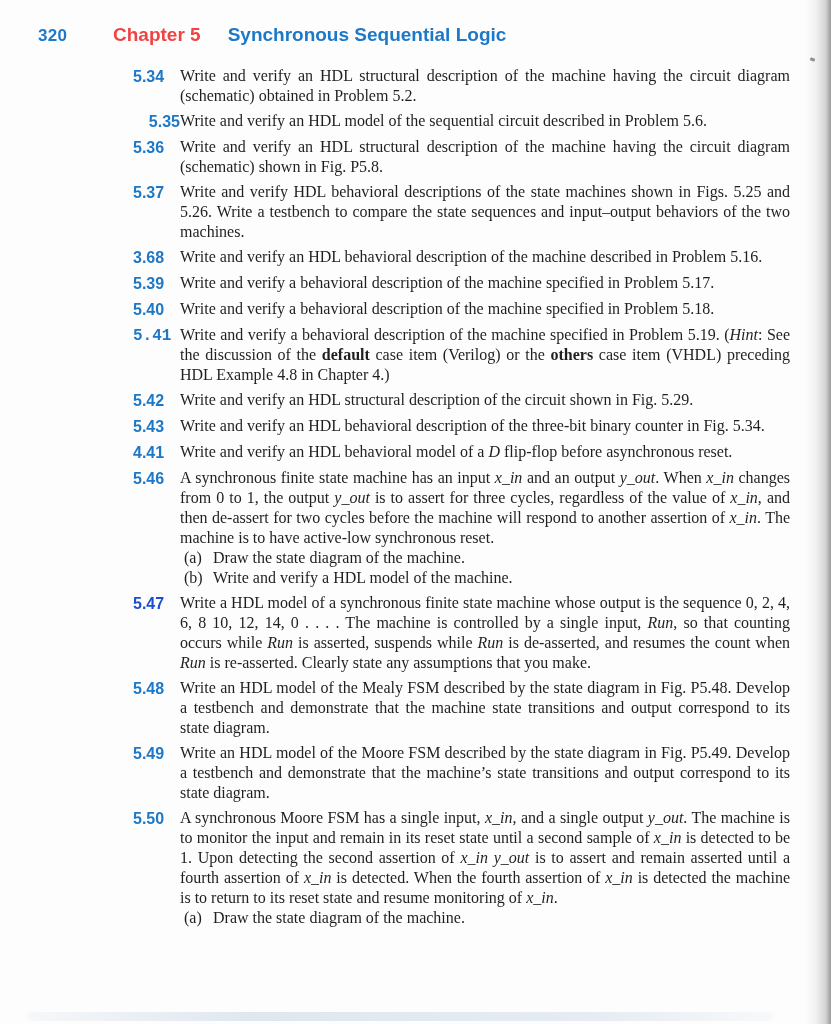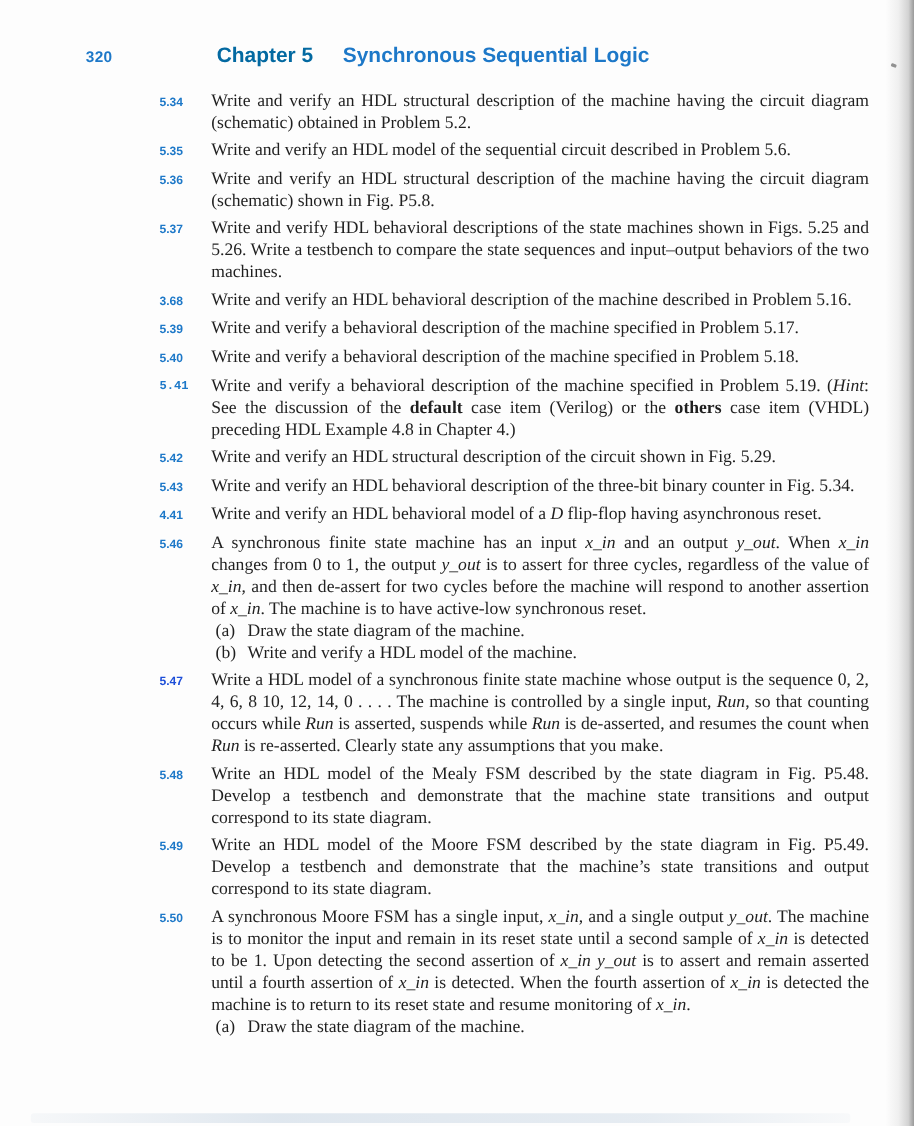--- a/index.html
+++ b/index.html
@@ -61,55 +61,52 @@
   }
 
   .running-head {
     padding: 24px 0 0 38px;
     font-family: "Liberation Sans", sans-serif;
     white-space: nowrap;
   }
   .running-head .page-number {
     display: inline-block;
     width: 75px;
-    font-size: 14px;
+    font-size: 17px;
     font-weight: bold;
     letter-spacing: 0.3px;
-    margin-left: 40px;
   }
   .running-head .chapter-label {
     display: inline-block;
     font-size: 19px;
     font-weight: bold;
     margin-right: 27px;
   }
   .running-head .chapter-title {
     display: inline-block;
     font-size: 19px;
     font-weight: bold;
-    margin-top: 16px;
   }
 
   .problem-list {
     margin-top: 20px;
     padding-left: 133px;
     padding-right: 41px;
   }
   .problem {
     display: flex;
     margin-bottom: 5px;
   }
   .problem-number {
     flex: 0 0 47px;
     font-family: "Liberation Sans", sans-serif;
     font-weight: bold;
-    font-size: 11px;
+    font-size: 16px;
     line-height: 20px;
     padding-top: 1px;
-    margin-left: 12px;
   }
   .problem-body {
     flex: 1 1 auto;
     font-size: 16px;
     line-height: 20px;
   }
   .problem-text {
     margin: 0;
     text-align: justify;
   }
@@ -123,32 +120,32 @@
   }
   .it { font-style: italic; }
   .bd { font-weight: bold; margin-top: 13px; }
 </style>
 </head>
 <body>
 
 <div class="page">
 
   <div class="running-head">
-    <span class="page-number" style="color: rgb(29, 120, 200);">320</span><span class="chapter-label" style="color: #0369a1; margin-left: 44px;">Chapter 5</span><span class="chapter-title" style="color: rgb(29, 120, 200);">Synchronous Sequential Logic</span>
+    <span class="page-number" style="color: rgb(29, 120, 200);">320</span><span class="chapter-label" style="color: #ef4444;">Chapter 5</span><span class="chapter-title" style="color: rgb(29, 120, 200);">Synchronous Sequential Logic</span>
   </div>
 
   <div class="problem-list">
       <div class="problem">
         <span class="problem-number" style="color: rgb(29, 120, 200);">5.34</span>
         <div class="problem-body">
           <p class="problem-text"><span>Write and verify an HDL structural description of the machine having the circuit diagram (schematic) obtained in Problem 5.2.</span></p>
         </div>
       </div>
       <div class="problem">
-        <span class="problem-number" style="color: rgb(29, 120, 200);">5.35</span>
+        <span class="problem-number" style="color: rgb(29, 120, 200); text-align: right;">5.35</span>
         <div class="problem-body">
           <p class="problem-text"><span>Write and verify an HDL model of the sequential circuit described in Problem 5.6.</span></p>
         </div>
       </div>
       <div class="problem">
         <span class="problem-number" style="color: rgb(29, 120, 200);">5.36</span>
         <div class="problem-body">
           <p class="problem-text"><span>Write and verify an HDL structural description of the machine having the circuit diagram (schematic) shown in Fig. P5.8.</span></p>
         </div>
       </div>
@@ -190,21 +187,21 @@
       </div>
       <div class="problem">
         <span class="problem-number" style="color: rgb(29, 120, 200);">5.43</span>
         <div class="problem-body">
           <p class="problem-text"><span>Write and verify an HDL behavioral description of the three-bit binary counter in Fig. 5.34.</span></p>
         </div>
       </div>
       <div class="problem">
         <span class="problem-number" style="color: rgb(29, 120, 200);">4.41</span>
         <div class="problem-body">
-          <p class="problem-text"><span>Write and verify an HDL behavioral model of a </span><span class="it">D</span><span> flip-flop having asynchronous reset.</span></p>
+          <p class="problem-text"><span>Write and verify an HDL behavioral model of a </span><span class="it">D</span><span> flip-flop before asynchronous reset.</span></p>
         </div>
       </div>
       <div class="problem">
         <span class="problem-number" style="color: rgb(29, 120, 200);">5.46</span>
         <div class="problem-body">
           <p class="problem-text"><span>A synchronous finite state machine has an input </span><span class="it">x_in</span><span> and an output </span><span class="it">y_out</span><span>. When </span><span class="it">x_in</span><span> changes from 0 to 1, the output </span><span class="it">y_out</span><span> is to assert for three cycles, regardless of the value of </span><span class="it">x_in</span><span>, and then de-assert for two cycles before the machine will respond to another assertion of </span><span class="it">x_in</span><span>. The machine is to have active-low synchronous reset.</span></p>
           <div class="subitem"><span class="subitem-label">(a)</span><span>Draw the state diagram of the machine.</span></div>
           <div class="subitem"><span class="subitem-label">(b)</span><span>Write and verify a HDL model of the machine.</span></div>
         </div>
       </div>

